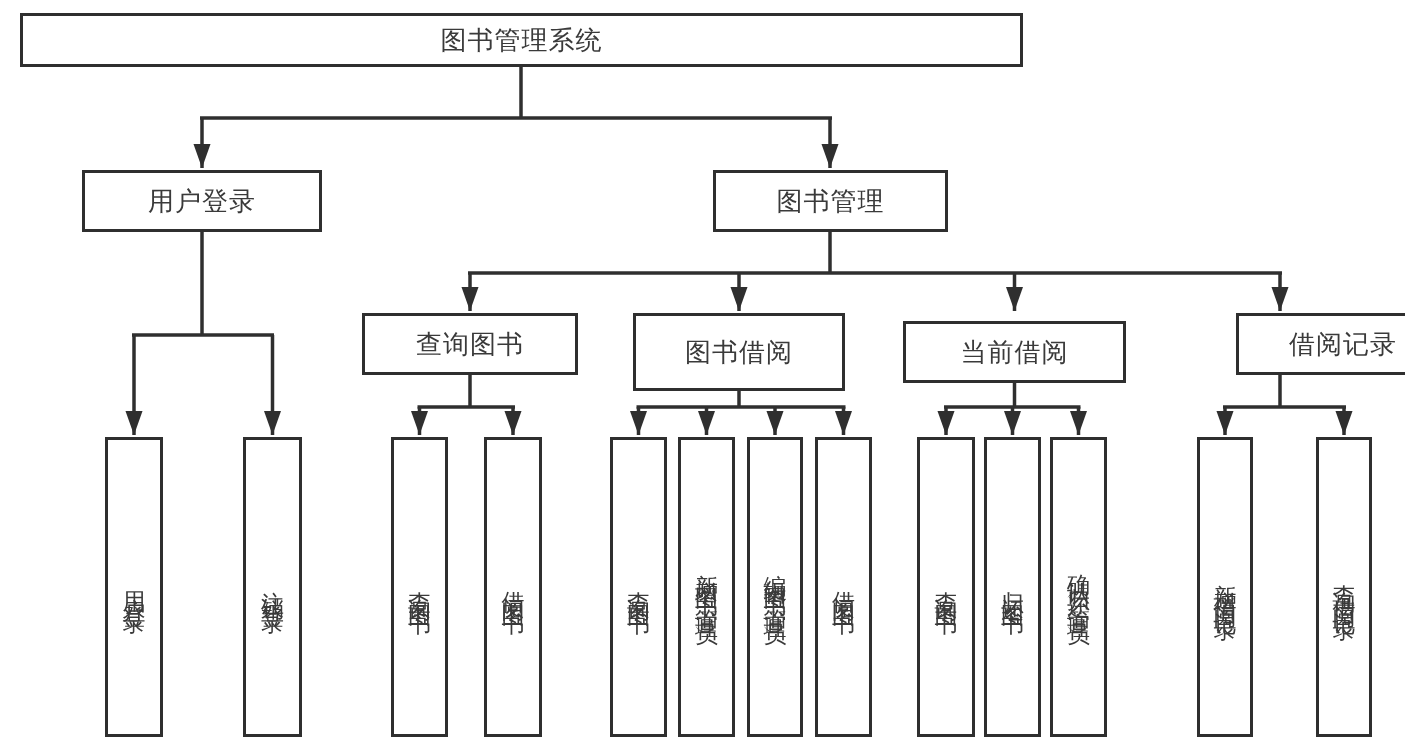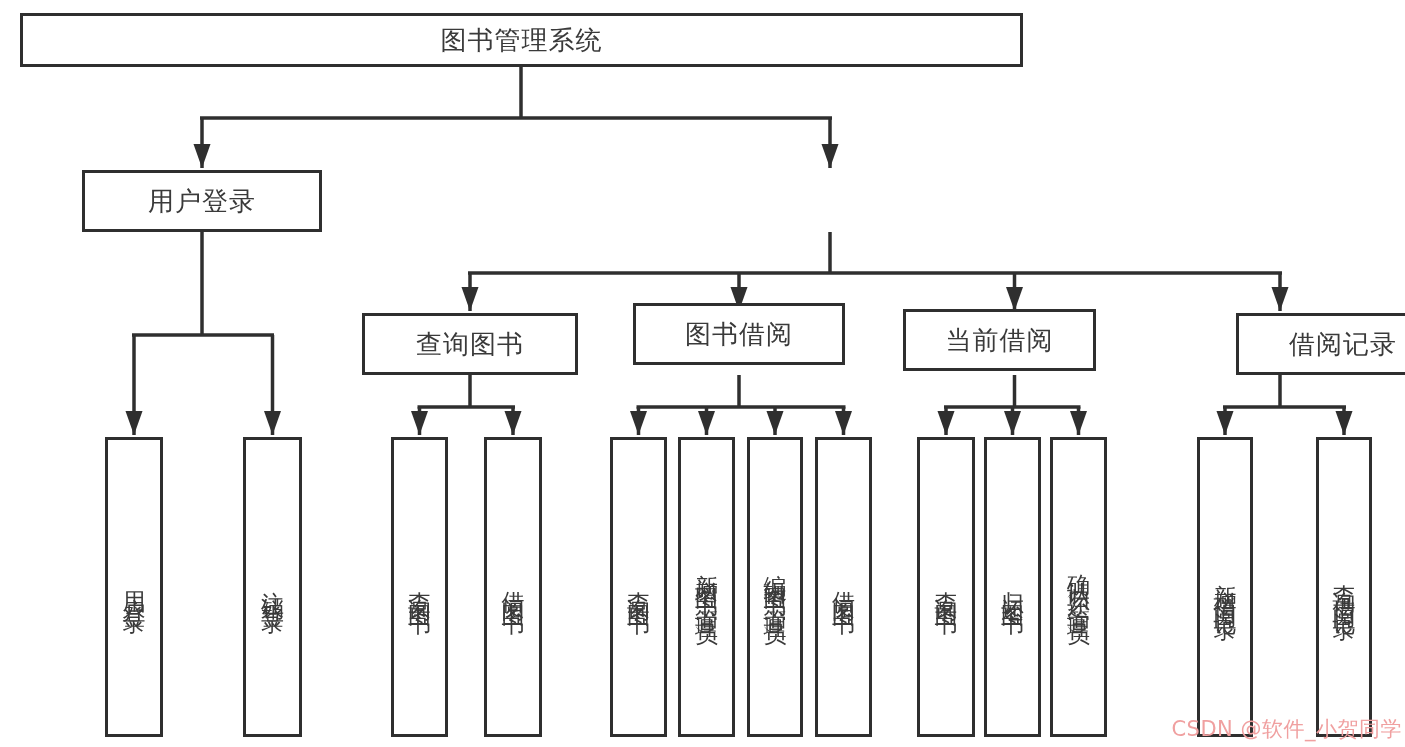--- a/index.html
+++ b/index.html
@@ -89,38 +89,38 @@
       <path d="M1078.5,407 V435" marker-end="url(#arw)"></path>
 
       <path d="M1225,407 V435" marker-end="url(#arw)"></path>
       <path d="M1344,407 V435" marker-end="url(#arw)"></path>
     </g>
   </svg>
 
   <div class="node hnode" style="left:20px;top:13px;width:1003px;height:54px">图书管理系统</div>
 
   <div class="node hnode" style="left:82px;top:170px;width:240px;height:62px">用户登录</div>
+  <div class="node hnode" style="left:713px;top:170px;width:235px;height:62px">图书管理</div>
 
   <div class="node hnode" style="left:362px;top:313px;width:216px;height:62px">查询图书</div>
-  <div class="node hnode" style="left:633px;top:303px;width:212px;height:62px">图书借阅</div>
-  <div class="node hnode" style="left:903px;top:309px;width:193px;height:62px">当前借阅</div>
+  <div class="node hnode" style="left:633px;top:313px;width:212px;height:78px">图书借阅</div>
+  <div class="node hnode" style="left:903px;top:321px;width:223px;height:62px">当前借阅</div>
   <div class="node hnode" style="left:1236px;top:313px;width:214px;height:62px">借阅记录</div>
 
   <div class="node leaf" style="left:105px;top:437px;width:58px;height:300px">用户登录</div>
   <div class="node leaf" style="left:243px;top:437px;width:59px;height:300px">注销登录</div>
 
   <div class="node leaf" style="left:391px;top:437px;width:57px;height:300px">查询图书</div>
   <div class="node leaf" style="left:484px;top:437px;width:58px;height:300px">借阅图书</div>
 
   <div class="node leaf" style="left:610px;top:437px;width:57px;height:300px">查询图书</div>
   <div class="node leaf" style="left:678px;top:437px;width:57px;height:300px">新增图书（管理员）</div>
   <div class="node leaf" style="left:747px;top:437px;width:56px;height:300px">编辑图书（管理员）</div>
   <div class="node leaf" style="left:815px;top:437px;width:57px;height:300px">借阅图书</div>
 
   <div class="node leaf" style="left:917px;top:437px;width:58px;height:300px">查询图书</div>
   <div class="node leaf" style="left:984px;top:437px;width:57px;height:300px">归还图书</div>
   <div class="node leaf" style="left:1050px;top:437px;width:57px;height:300px">确认归还（管理员）</div>
 
   <div class="node leaf" style="left:1197px;top:437px;width:56px;height:300px">新增借阅记录</div>
   <div class="node leaf" style="left:1316px;top:437px;width:56px;height:300px">查询借阅记录</div>
 
-  <div class="watermark">CSDN @软件_小贺同学</div>
 </div>
 
 </body></html>

